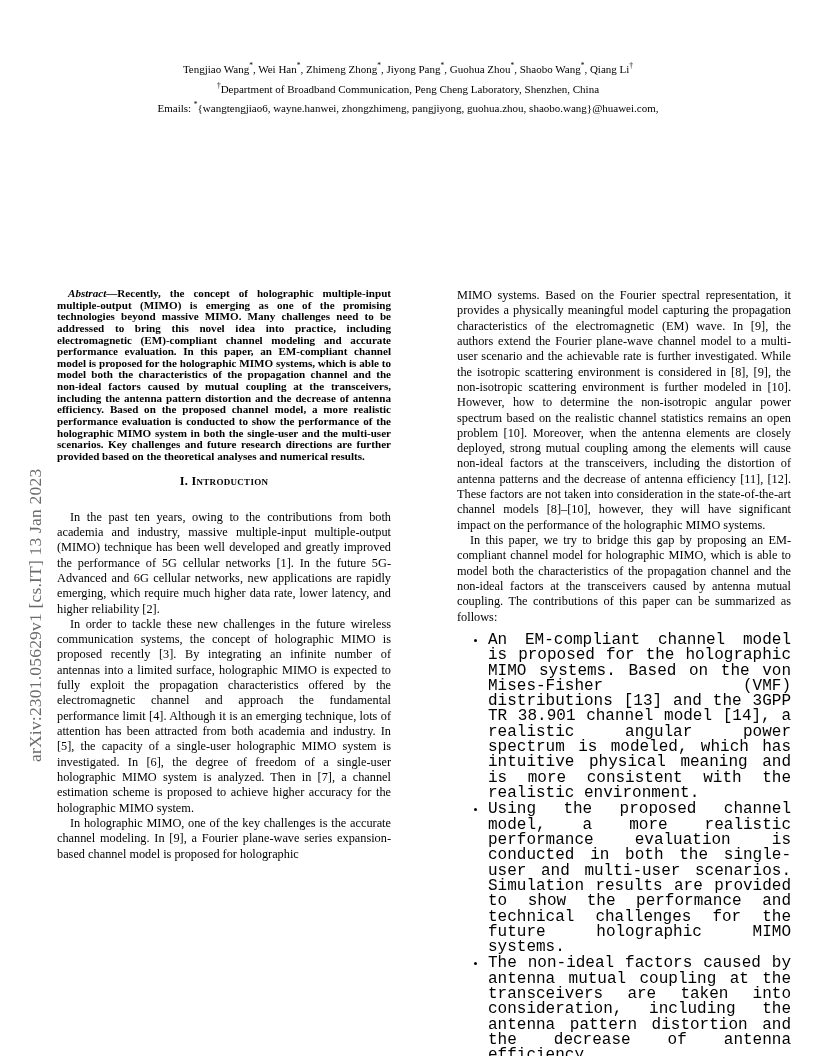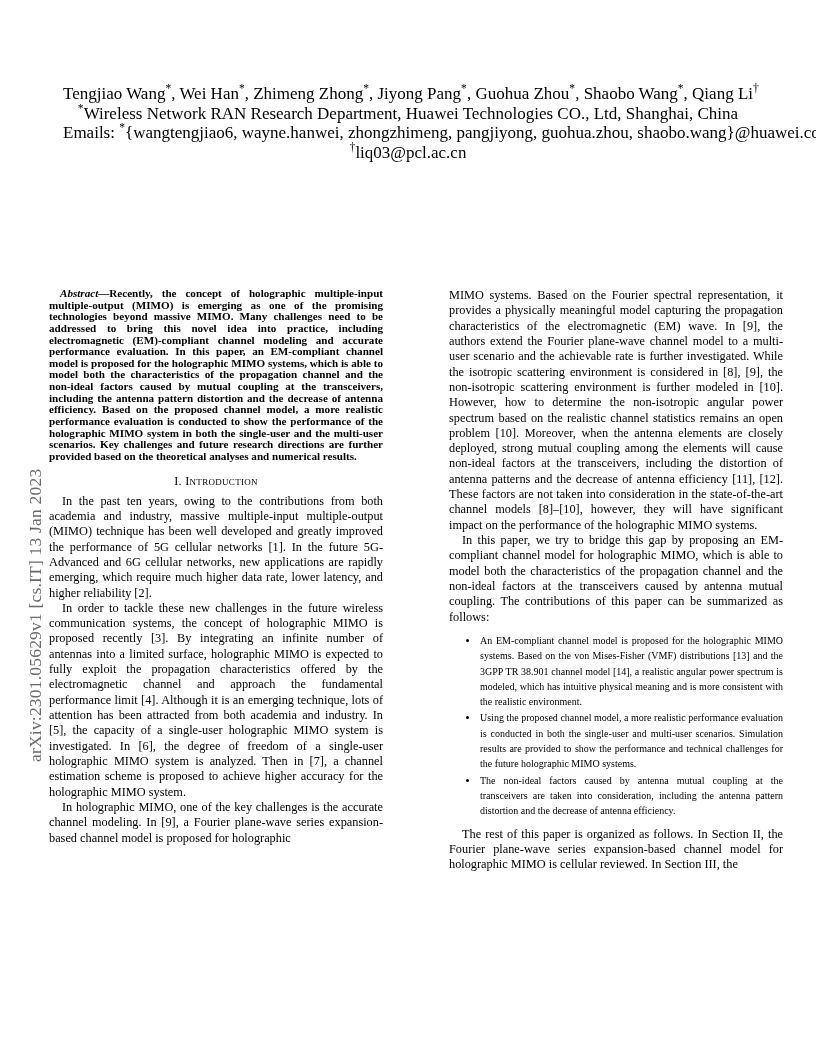--- a/index.html
+++ b/index.html
@@ -47,38 +47,37 @@
     text-align: center;
   }
   #paper-title {
     font-size: 29px;
     line-height: 38px;
     font-weight: normal;
     margin: 0;
     letter-spacing: 0.1px;
   }
   #authors-block {
-    margin-top: 24px;
-    font-size: 17px;
+    font-size: 11px;
     line-height: 19.5px;
   }
   #authors-block .aline {
     display: block;
     white-space: nowrap;
   }
   sup.mark {
     font-size: 0.68em;
     vertical-align: super;
     line-height: 0;
   }
 
   
   #columns {
     position: absolute;
-    left: 49px;
+    left: 57px;
     top: 288px;
     width: 690px;
     height: 690px;
   }
   .col {
     position: absolute;
     top: 0;
     width: 334px;
   }
   #col-left  { left: 0px; }
@@ -108,39 +107,40 @@
   .body-text {
     font-size: 12.3px;
     line-height: 15.32px;
     text-indent: 13px;
   }
   .body-text.no-indent { text-indent: 0; }
 
   h2.section-heading {
     font-size: 12.2px;
     line-height: 15.3px;
-    font-weight: normal;
+    font-weight: bold;
     font-variant: small-caps;
     text-align: center;
-    margin: 12px 0 4px 0;
+    margin: 12px 0 20px 0;
     letter-spacing: 0.3px;
   }
 
   ul.contrib-list {
     list-style: none;
     margin: 8px 0 8px 0;
     padding: 0;
   }
   ul.contrib-list > li {
     position: relative;
     padding-left: 31px;
-    font-size: 10px;
+    font-size: 16px;
     line-height: 15.32px;
     text-align: justify;
     margin-bottom: 1px;
+    font-family: Liberation Mono, monospace;
   }
   ul.contrib-list > li .bullet-dot {
     position: absolute;
     left: 17px;
     top: 6px;
     width: 3px;
     height: 3px;
     background: #000;
     border-radius: 50%;
   }
@@ -149,23 +149,22 @@
 <body>
 
 <div id="page">
 
   <div id="arxiv-stamp">arXiv:2301.05629v1  [cs.IT]  13 Jan 2023</div>
 
   <div id="header">
 
     <div id="authors-block">
       <span class="aline">Tengjiao Wang<sup class="mark">*</sup>, Wei Han<sup class="mark">*</sup>, Zhimeng Zhong<sup class="mark">*</sup>, Jiyong Pang<sup class="mark">*</sup>, Guohua Zhou<sup class="mark">*</sup>, Shaobo Wang<sup class="mark">*</sup>, Qiang Li<sup class="mark">†</sup></span>
-      <span class="aline"><sup class="mark">*</sup>Wireless Network RAN Research Department, Huawei Technologies CO., Ltd, Shanghai, China</span>
+      <span class="aline"><sup class="mark">†</sup>Department of Broadband Communication, Peng Cheng Laboratory, Shenzhen, China</span>
       <span class="aline">Emails: <sup class="mark">*</sup>{wangtengjiao6, wayne.hanwei, zhongzhimeng, pangjiyong, guohua.zhou, shaobo.wang}@huawei.com,</span>
-      <span class="aline"><sup class="mark">†</sup>liq03@pcl.ac.cn</span>
     </div>
   </div>
 
   <div id="columns">
 
     <div class="col" id="col-left">
 
       <p class="abstract-text"><span class="lead-italic">Abstract</span><span>—</span><span>Recently, the concept of holographic multiple-input multiple-output (MIMO) is emerging as one of the promising technologies beyond massive MIMO. Many challenges need to be addressed to bring this novel idea into practice, including electromagnetic (EM)-compliant channel modeling and accurate performance evaluation. In this paper, an EM-compliant channel model is proposed for the holographic MIMO systems, which is able to model both the characteristics of the propagation channel and the non-ideal factors caused by mutual coupling at the transceivers, including the antenna pattern distortion and the decrease of antenna efficiency. Based on the proposed channel model, a more realistic performance evaluation is conducted to show the performance of the holographic MIMO system in both the single-user and the multi-user scenarios. Key challenges and future research directions are further provided based on the theoretical analyses and numerical results.</span></p>
 
 

